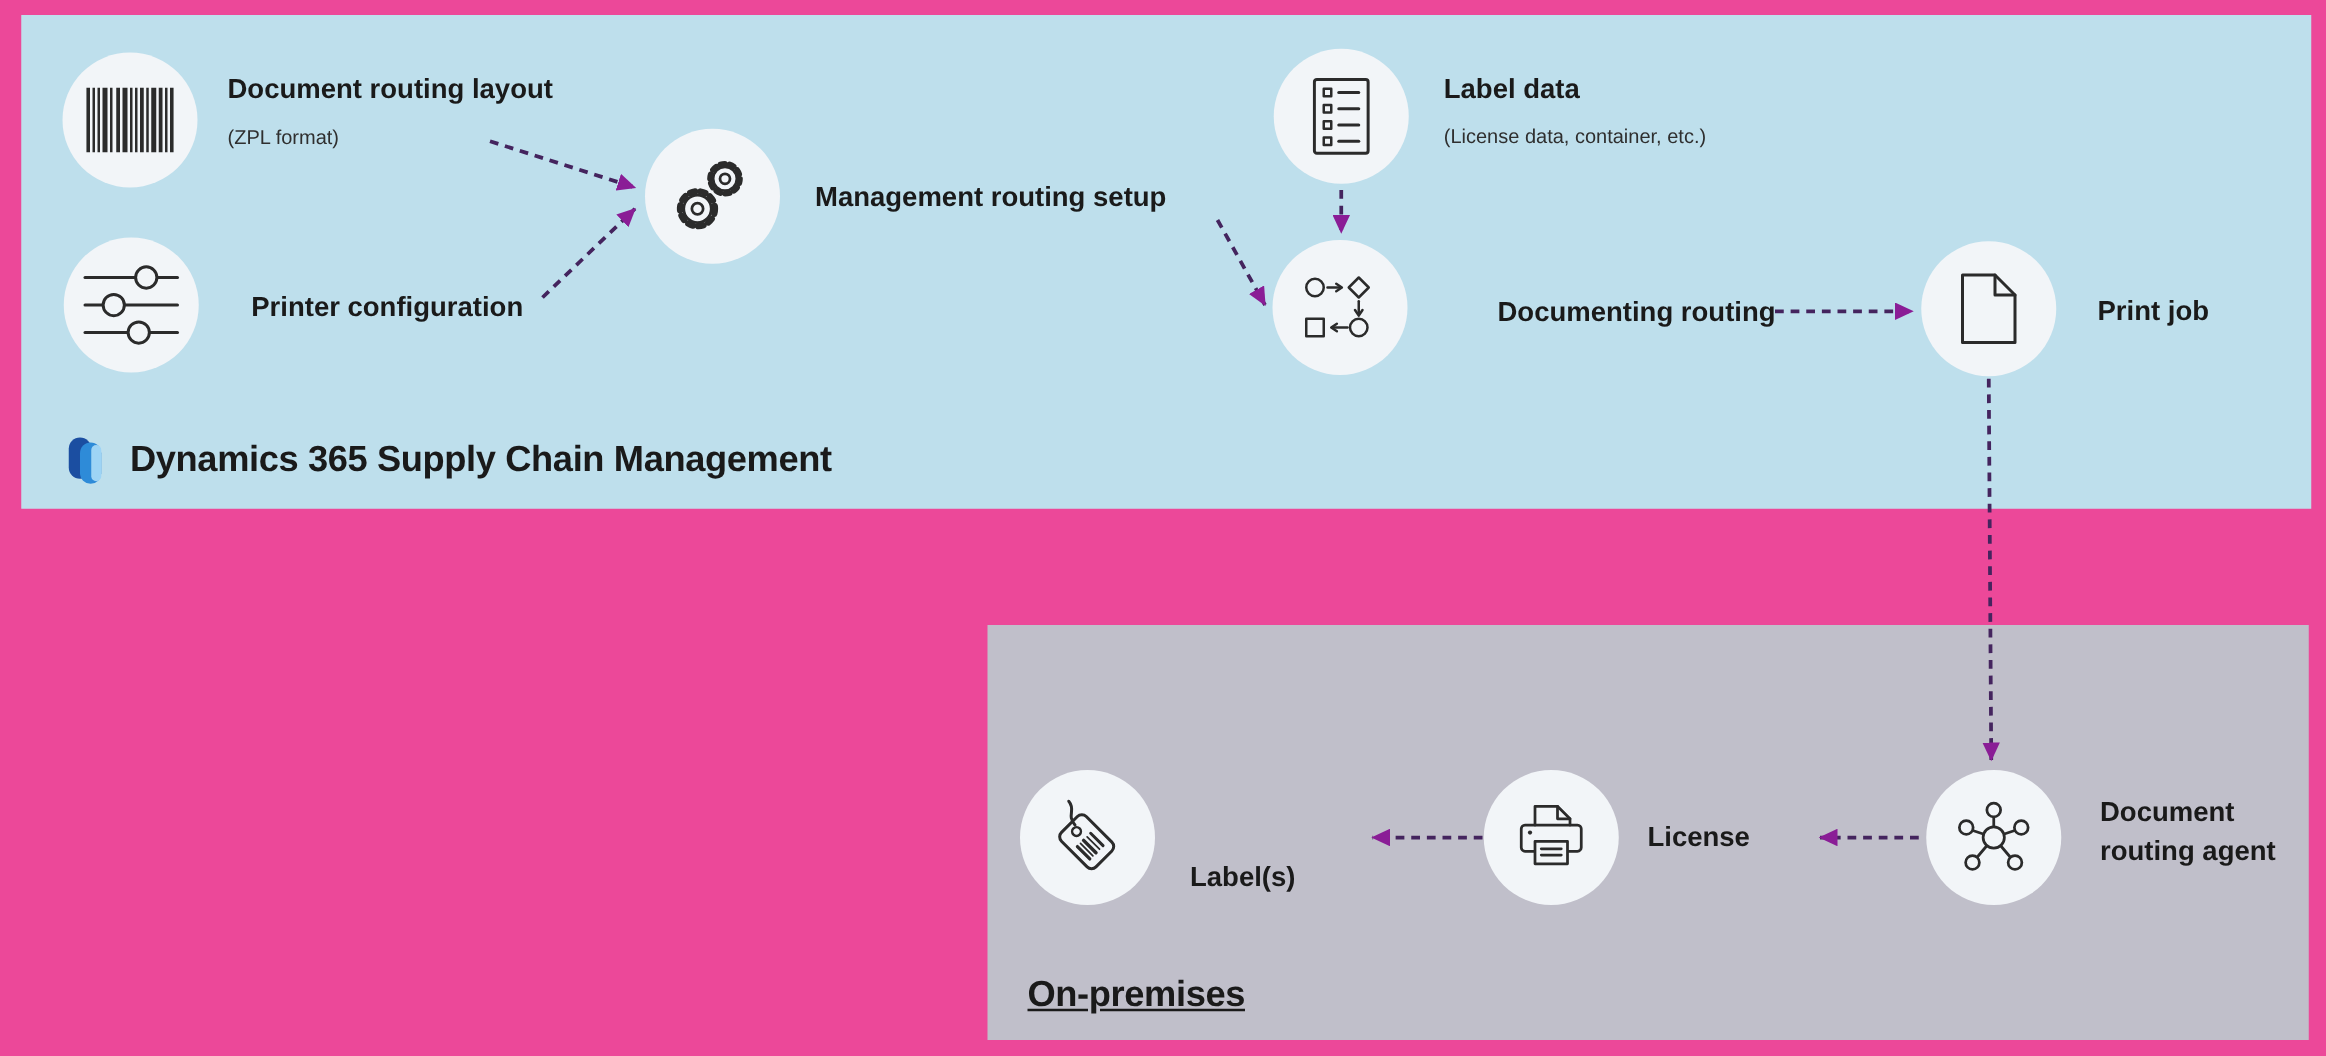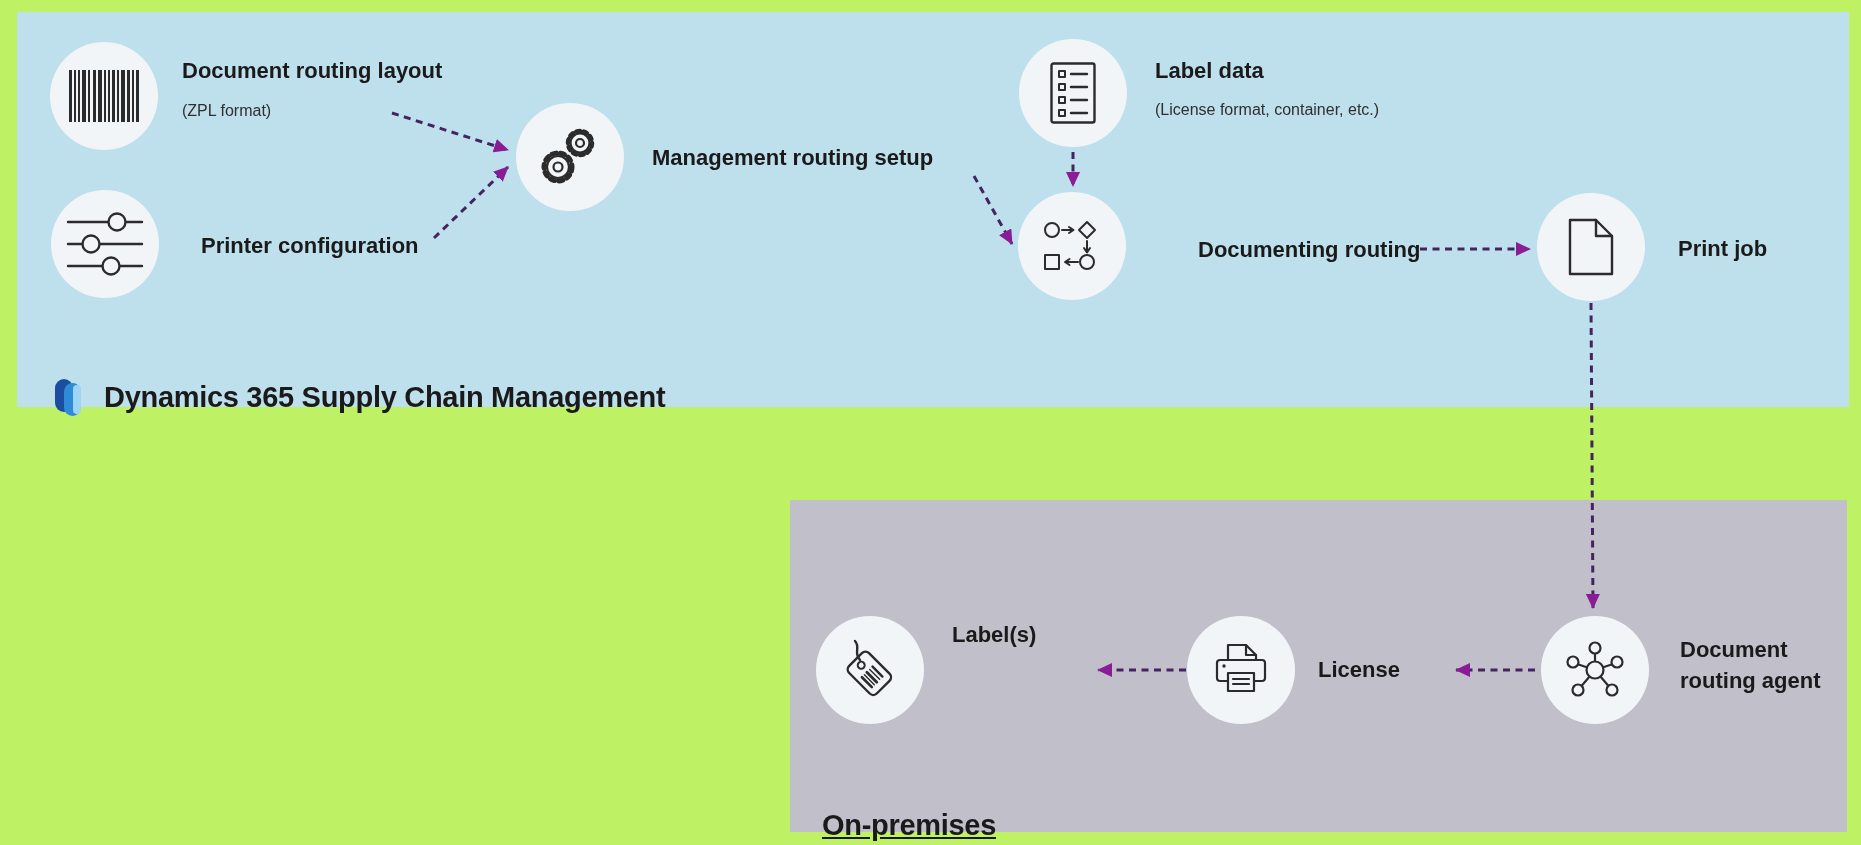--- a/index.html
+++ b/index.html
@@ -1,23 +1,23 @@
 <!DOCTYPE html>
 <html style="--cloud-bg: #BEDFEC; --onprem-bg: #C0BFCA; --node-bg: #F2F5F8; --icon-stroke: #2B2B2B; --text: #1A1A1A; --arrow-dash: #44245E; --arrow-head: #8A1D96; --logo-dark: #1B4EA1; --logo-mid: #2E8BD8; --logo-light: #9ED4F5;"><head>
 <meta charset="utf-8">
 <style>
   html,body{margin:0;padding:0;background:#ffffff;}
   body{font-family:"Liberation Sans",sans-serif;color:var(--text,#1a1a1a);}
-  #canvas{position:relative;width:1861px;height:845px;overflow:hidden;background:#bef264;}
+  #canvas{position:relative;width:1861px;height:845px;overflow:hidden;background:#ec4899;}
 
   .region{position:absolute;}
   .region.cloud{left:17px;top:12px;width:1832px;height:395px;background:var(--cloud-bg,#BEDFEC);}
   .region.onprem{left:790px;top:500px;width:1057px;height:332px;background:var(--onprem-bg,#C0BFCA);}
 
-  .region-title{position:absolute;font-weight:bold;font-size:29px;letter-spacing:-0.3px;color:var(--text,#1a1a1a);white-space:nowrap;margin-top:29px;}
+  .region-title{position:absolute;font-weight:bold;font-size:29px;letter-spacing:-0.3px;color:var(--text,#1a1a1a);white-space:nowrap;}
   .cloud-title{left:52px;top:347px;display:flex;align-items:center;gap:12px;}
   .onprem-title{left:822px;top:780px;text-decoration:underline;}
 
   .node{position:absolute;width:108px;height:108px;border-radius:50%;background:var(--node-bg,#F2F5F8);display:flex;align-items:center;justify-content:center;}
   .node svg{display:block;}
 
   .nlabel{position:absolute;font-weight:bold;font-size:22px;white-space:nowrap;color:var(--text,#1a1a1a);}
   .nsub{position:absolute;font-weight:normal;font-size:16px;white-space:nowrap;color:#2f2f2f;}
   .nlabel.wrap{white-space:normal;width:185px;line-height:31px;}
 
@@ -189,24 +189,24 @@
         <circle class="knob" cx="49" cy="50" r="5.5"></circle>
       </g>
     </svg>
   </div>
 
   <div class="nlabel" style="left:182px;top:58px;">Document routing layout</div>
   <div class="nsub" style="left:182px;top:102px;">(ZPL format)</div>
   <div class="nlabel" style="left:182px;top:233px;margin-left:19px;">Printer configuration</div>
   <div class="nlabel" style="left:652px;top:145px;">Management routing setup</div>
   <div class="nlabel" style="left:1155px;top:58px;">Label data</div>
-  <div class="nsub" style="left:1155px;top:101px;">(License format, container, etc.)</div>
+  <div class="nsub" style="left:1155px;top:101px;">(License data, container, etc.)</div>
   <div class="nlabel" style="left:1198px;top:237px;">Documenting routing</div>
   <div class="nlabel" style="left:1678px;top:236px;">Print job</div>
-  <div class="nlabel" style="left:952px;top:622px;">Label(s)</div>
+  <div class="nlabel" style="left:952px;top:689px;">Label(s)</div>
   <div class="nlabel" style="left:1318px;top:657px;">License</div>
   <div class="nlabel wrap" style="left:1680px;top:634px;">Document routing agent</div>
 
   <div class="region-title cloud-title">
     <svg width="40" height="42" viewBox="0 0 40 42">
       <rect x="3" y="3" width="18" height="33" rx="9" style="fill:var(--logo-dark,#1B4EA1)"></rect>
       <rect x="12" y="7" width="17" height="33" rx="8.5" style="fill:var(--logo-mid,#2E8BD8)"></rect>
       <rect x="21" y="9" width="8" height="29" rx="4" style="fill:var(--logo-light,#9ED4F5)"></rect>
     </svg>
     <span>Dynamics 365 Supply Chain Management</span>

